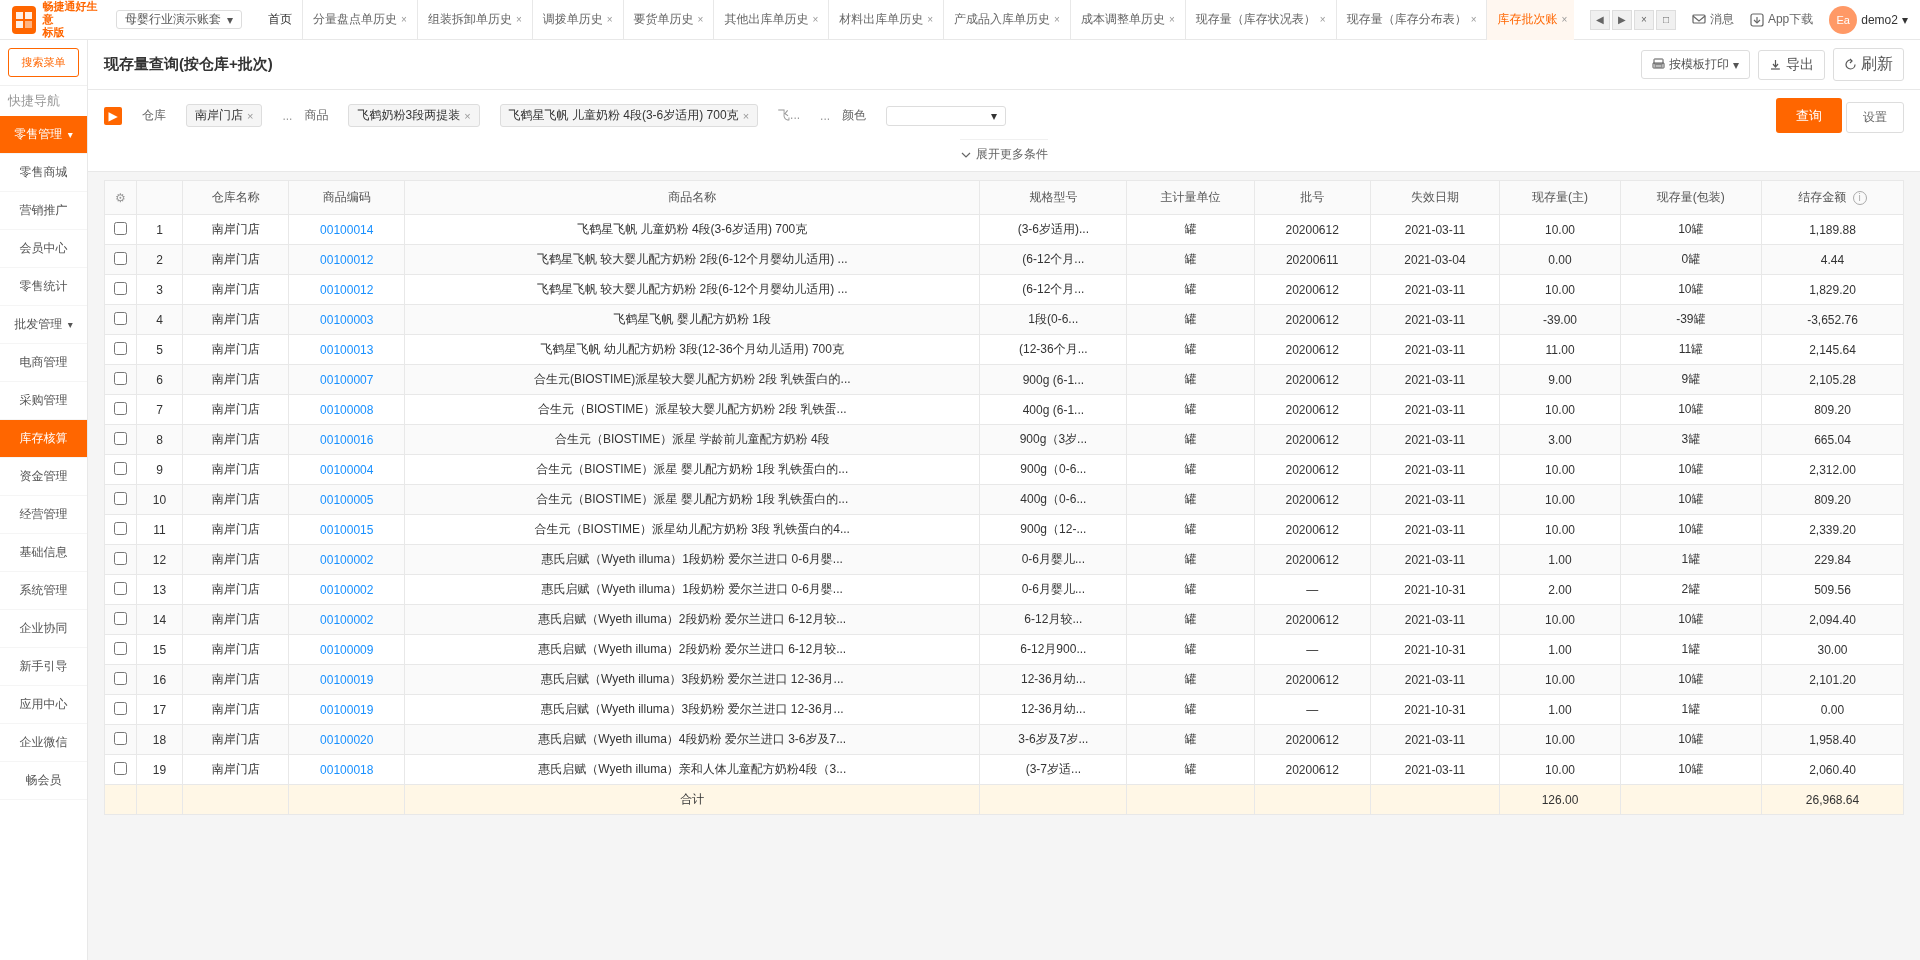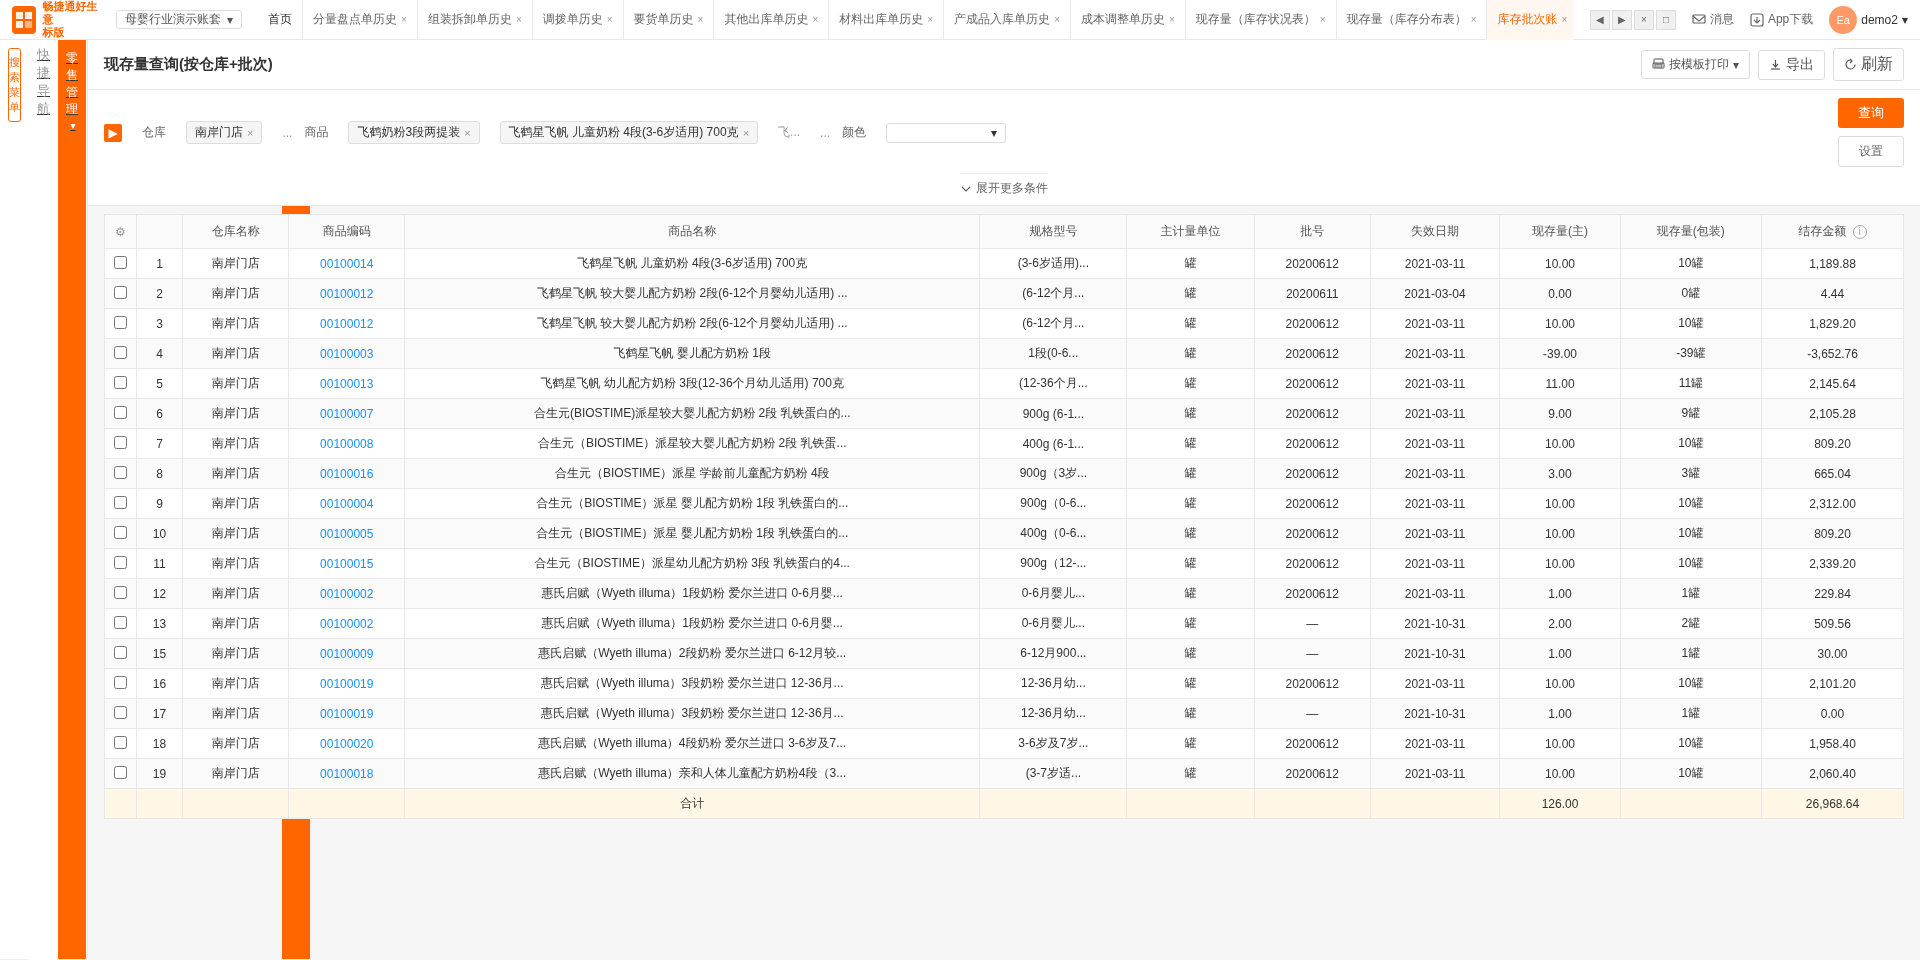--- a/index.html
+++ b/index.html
@@ -18,21 +18,21 @@
     .top-right { display: flex; align-items: center; gap: 16px; margin-left: auto; }
     .top-right-item { display: flex; align-items: center; gap: 4px; color: #666; font-size: 12px; cursor: pointer; }
     .avatar { width: 28px; height: 28px; background: #ff9966; border-radius: 50%; display: flex; align-items: center; justify-content: center; color: white; font-size: 11px; }
     .nav-arrows { display: flex; gap: 2px; }
     .nav-arrow { width: 20px; height: 20px; background: #f0f0f0; border: 1px solid #ddd; display: flex; align-items: center; justify-content: center; cursor: pointer; font-size: 10px; color: #666; }
 
     
     .main-layout { display: flex; height: calc(960px - 40px); }
 
     
-    .sidebar { width: 88px; background: #fff; border-right: 1px solid #e8e8e8; display: flex; flex-direction: row; text-decoration: underline; }
+    .sidebar { width: 88px; background: #fff; border-right: 1px solid #e8e8e8; display: flex; flex-direction: column; }
     .sidebar-search { padding: 8px; border-bottom: 1px solid #f0f0f0; }
     .sidebar-search-btn { width: 100%; padding: 6px 0; background: #fff; border: 1px solid #ff6600; color: #ff6600; border-radius: 3px; font-size: 11px; cursor: pointer; text-align: center; }
     .sidebar-nav-label { padding: 6px 8px; font-size: 13px; color: #999; }
     .sidebar-item { padding: 10px 8px; font-size: 12px; color: #555; cursor: pointer; text-align: center; border-bottom: 1px solid #f5f5f5; }
     .sidebar-item.active { background: #ff6600; color: white; }
     .sidebar-item .arrow { font-size: 10px; margin-left: 2px; }
 
     
     .content-area { flex: 1; display: flex; flex-direction: column; overflow: hidden; }
 
@@ -238,21 +238,21 @@
         </div>
 
         <div class="filter-group">
           <span class="filter-label">颜色</span>
           <div class="filter-select">
             <span style="flex:1;"></span>
             <span>▾</span>
           </div>
         </div>
 
-        <div style="margin-left:auto;display:flex;flex-direction:column;gap:4px;">
+        <div style="margin-left:auto;display:flex;flex-direction:row;gap:4px;">
           <button class="btn-query">查询</button>
           <button class="btn-setting">设置</button>
         </div>
       </div>
 
       <div class="filter-expand-more">
         <svg width="12" height="12" viewBox="0 0 12 12" fill="none">
           <polyline points="2,4 6,8 10,4" stroke="#666" stroke-width="1.2" fill="none"></polyline>
         </svg>
         <span>展开更多条件</span>
@@ -460,20 +460,34 @@
     <td>0-6月婴儿...</td>
     <td>罐</td>
     <td>—</td>
     <td>2021-10-31</td>
     <td class="td-link">2.00</td>
     <td class="">2罐</td>
     <td class="">509.56</td>
   </tr>
             <tr>
     <td><input type="checkbox" style=""></td>
+    <td>14</td>
+    <td>南岸门店</td>
+    <td><span class="td-link">00100002</span></td>
+    <td class="td-left">惠氏启赋（Wyeth illuma）2段奶粉 爱尔兰进口 6-12月较...</td>
+    <td>6-12月较...</td>
+    <td>罐</td>
+    <td>20200612</td>
+    <td>2021-03-11</td>
+    <td class="td-link">10.00</td>
+    <td class="">10罐</td>
+    <td class="">2,094.40</td>
+  </tr>
+            <tr>
+    <td><input type="checkbox" style=""></td>
     <td>15</td>
     <td>南岸门店</td>
     <td><span class="td-link">00100009</span></td>
     <td class="td-left">惠氏启赋（Wyeth illuma）2段奶粉 爱尔兰进口 6-12月较...</td>
     <td>6-12月900...</td>
     <td>罐</td>
     <td>—</td>
     <td>2021-10-31</td>
     <td class="td-link">1.00</td>
     <td class="">1罐</td>

